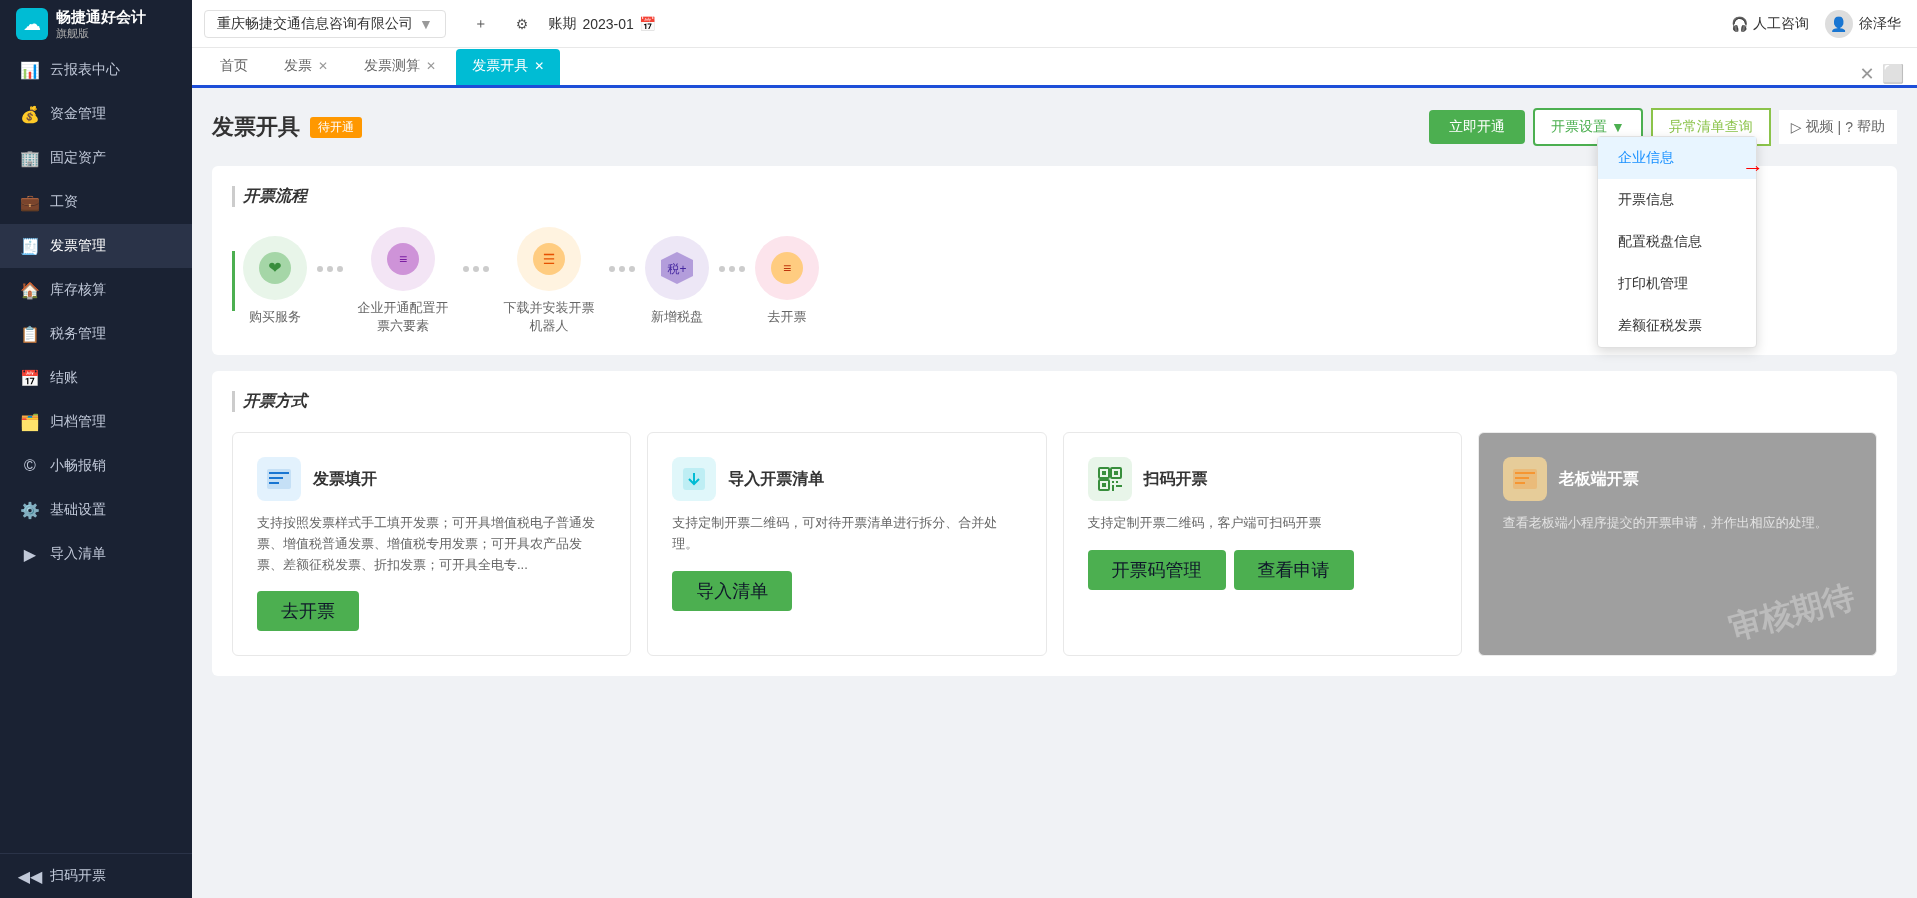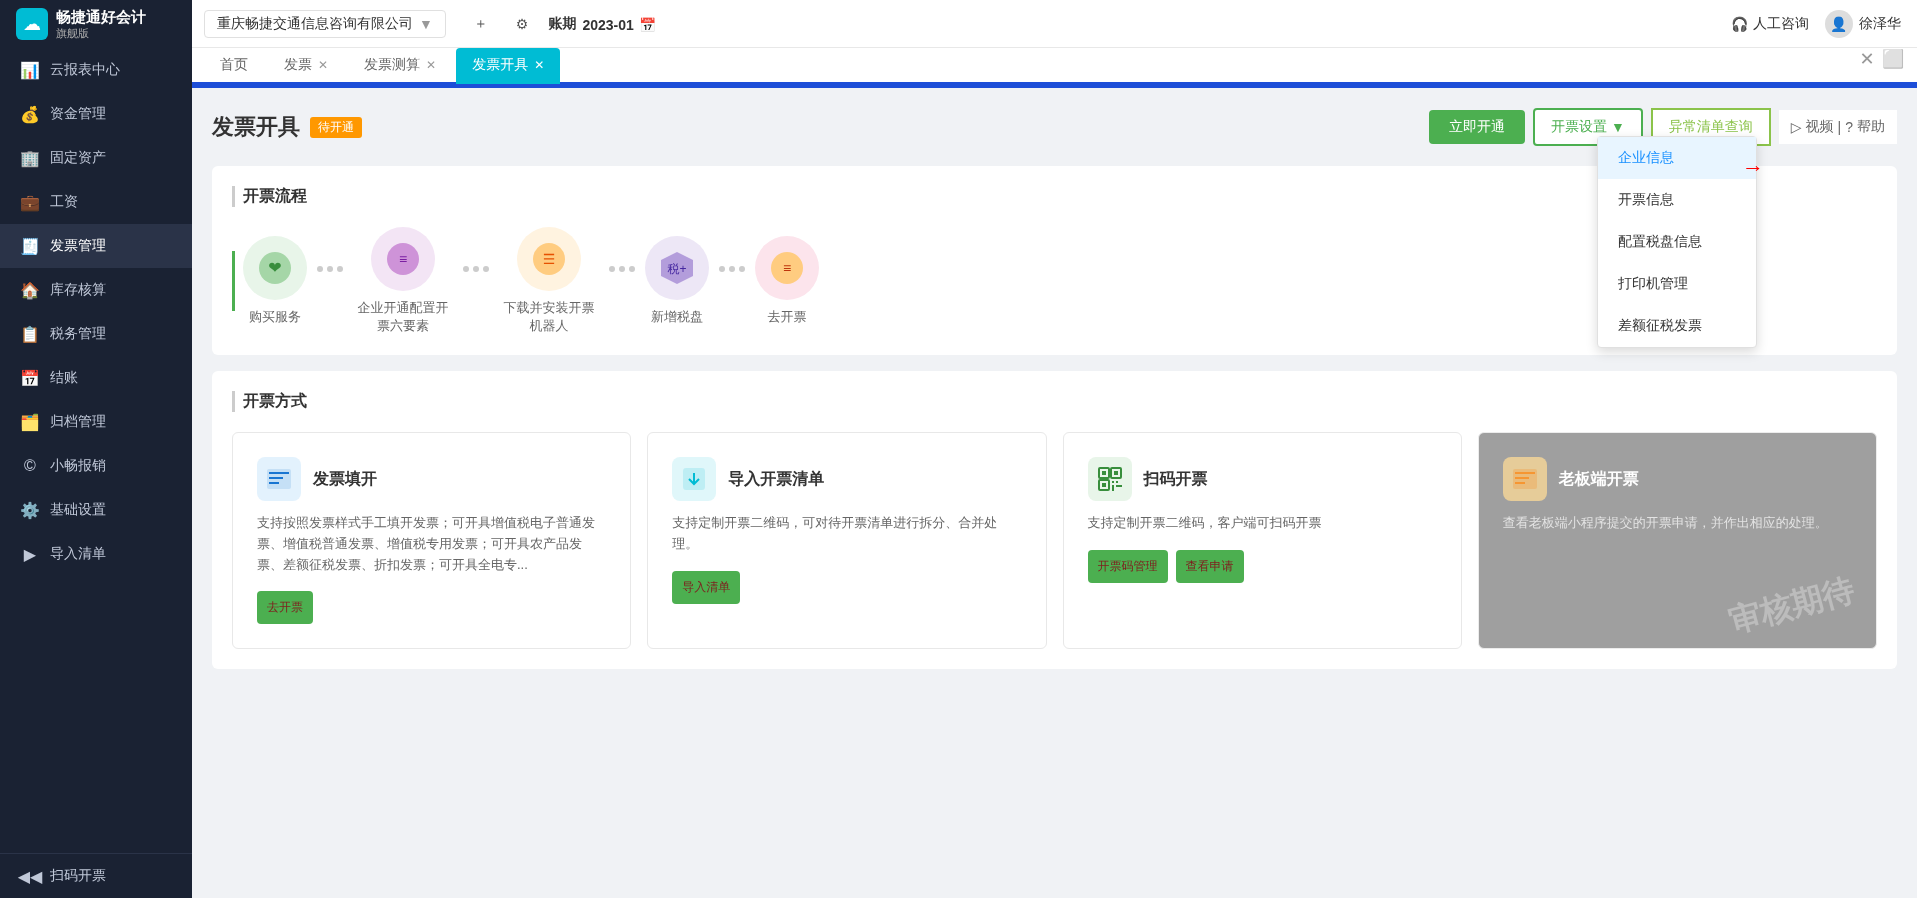--- a/index.html
+++ b/index.html
@@ -4,34 +4,34 @@
   <style>
     * { box-sizing: border-box; margin: 0; padding: 0; }
     body { font-family: 'Microsoft YaHei', Arial, sans-serif; font-size: 14px; background: #f0f2f5; overflow: hidden; }
 
     
     .app-container { display: flex; flex-direction: column; height: 898px; width: 1917px; }
     .top-bar { display: flex; align-items: center; height: 48px; background: #fff; border-bottom: 1px solid #e8e8e8; padding: 0 16px; gap: 12px; }
     .main-layout { display: flex; flex: 1; overflow: hidden; }
     .sidebar { width: 192px; background: #1a2233; display: flex; flex-direction: column; color: #fff; flex-shrink: 0; }
     .content-area { flex: 1; display: flex; flex-direction: column; background: #f0f2f5; overflow: hidden; }
-    .tab-bar { display: flex; align-items: flex-start; background: #fff; border-bottom: 6px solid #1d4ed8; padding: 0 12px; height: 40px; gap: 4px; }
+    .tab-bar { display: flex; align-items: flex-end; background: #fff; border-bottom: 3px solid #1d4ed8; padding: 0 12px; height: 40px; gap: 4px; }
     .page-content { flex: 1; overflow-y: auto; padding: 20px; position: relative; }
 
     
     .logo-area { display: flex; align-items: center; gap: 8px; width: 192px; background: #1a2233; height: 48px; margin-left: -16px; padding: 0 16px; flex-shrink: 0; }
     .logo-icon { width: 32px; height: 32px; background: #00bcd4; border-radius: 6px; display: flex; align-items: center; justify-content: center; color: white; font-size: 18px; }
     .logo-text { color: white; font-size: 13px; line-height: 1.3; }
     .logo-text .title { font-size: 15px; font-weight: bold; }
     .logo-text .subtitle { font-size: 11px; color: #aaa; }
     .company-selector { display: flex; align-items: center; gap: 6px; padding: 4px 12px; border: 1px solid #e0e0e0; border-radius: 4px; cursor: pointer; color: #333; font-size: 14px; }
     .company-selector .chevron { color: #999; }
     .top-actions { display: flex; align-items: center; gap: 12px; margin-left: 8px; }
     .top-btn { display: flex; align-items: center; gap: 4px; padding: 4px 8px; cursor: pointer; color: #555; border-radius: 4px; }
-    .period-label { display: flex; align-items: flex-end; gap: 6px; color: #333; font-weight: bold; }
+    .period-label { display: flex; align-items: center; gap: 6px; color: #333; }
     .right-actions { margin-left: auto; display: flex; align-items: center; gap: 16px; }
     .user-info { display: flex; align-items: center; gap: 6px; color: #333; cursor: pointer; }
     .avatar { width: 28px; height: 28px; border-radius: 50%; background: #ddd; display: flex; align-items: center; justify-content: center; color: #666; }
     .support-btn { display: flex; align-items: center; gap: 4px; color: #333; cursor: pointer; }
 
     
     .sidebar-item { display: flex; align-items: center; gap: 10px; padding: 12px 20px; cursor: pointer; color: #c0c8d8; font-size: 14px; transition: background 0.2s; }
     .sidebar-item.active { background: #2a3348; color: #fff; }
     .sidebar-item .icon { width: 20px; height: 20px; display: flex; align-items: center; justify-content: center; font-size: 16px; flex-shrink: 0; }
     .sidebar-bottom { margin-top: auto; border-top: 1px solid #2a3348; }
@@ -55,21 +55,21 @@
     .btn-video { background: white; color: #666; border: none; padding: 8px 12px; cursor: pointer; font-size: 14px; display: flex; align-items: center; gap: 4px; }
 
     
     .dropdown-menu { position: absolute; top: 28px; right: 140px; background: white; border: 1px solid #e0e0e0; border-radius: 4px; box-shadow: 0 4px 12px rgba(0,0,0,0.15); z-index: 1000; min-width: 160px; }
     .dropdown-item { padding: 12px 20px; cursor: pointer; color: #333; font-size: 14px; }
     .dropdown-item.highlighted { background: #e8f5ff; color: #1890ff; }
     .red-arrow { position: absolute; top: 44px; right: 228px; color: red; font-size: 24px; z-index: 1001; }
 
     
     .section { background: white; border-radius: 6px; padding: 20px; margin-bottom: 16px; }
-    .section-title { font-size: 16px; font-weight: bold; color: #333; margin-bottom: 20px; padding-left: 8px; border-left: 3px solid #ccc; }
+    .section-title { font-size: 16px; font-weight: bold; color: #333; margin-bottom: 20px; padding-left: 8px; border-left: 3px solid #ccc; font-style: italic; }
 
     
     .flow-steps { display: flex; align-items: center; gap: 0; }
     .flow-step { display: flex; flex-direction: column; align-items: center; gap: 8px; }
     .step-icon { width: 64px; height: 64px; border-radius: 50%; display: flex; align-items: center; justify-content: center; font-size: 28px; }
     .step-icon.green { background: #e8f5e9; }
     .step-icon.purple { background: #f3e5f5; }
     .step-icon.orange { background: #fff3e0; }
     .step-icon.violet { background: #ede7f6; }
     .step-icon.peach { background: #fce4ec; }
@@ -82,21 +82,21 @@
     .method-card { background: white; border-radius: 6px; border: 1px solid #e8e8e8; padding: 24px; }
     .method-card.disabled { background: #f5f5f5; opacity: 0.8; }
     .method-card-header { display: flex; align-items: center; gap: 12px; margin-bottom: 12px; }
     .method-icon { width: 44px; height: 44px; border-radius: 8px; display: flex; align-items: center; justify-content: center; font-size: 22px; }
     .method-icon.blue { background: #e3f2fd; color: #1976d2; }
     .method-icon.cyan { background: #e0f7fa; color: #00bcd4; }
     .method-icon.teal { background: #e8f5e9; color: #388e3c; }
     .method-icon.orange-bg { background: #fff3e0; color: #f57c00; }
     .method-title { font-size: 16px; font-weight: bold; color: #333; }
     .method-desc { font-size: 13px; color: #666; line-height: 1.6; margin-bottom: 16px; }
-    .method-btn { background: #4caf50; color: #7f1d1d; border: none; padding: 8px 10px; border-radius: 4px; cursor: pointer; font-size: 12px; }
+    .method-btn { background: #4caf50; color: #0f172a; border: none; padding: 8px 24px; border-radius: 4px; cursor: pointer; font-size: 18px; }
 
     
     ::-webkit-scrollbar { width: 6px; }
     ::-webkit-scrollbar-thumb { background: #ccc; border-radius: 3px; }
   </style>
 </head>
 <body>
 
 <div class="app-container">
 

